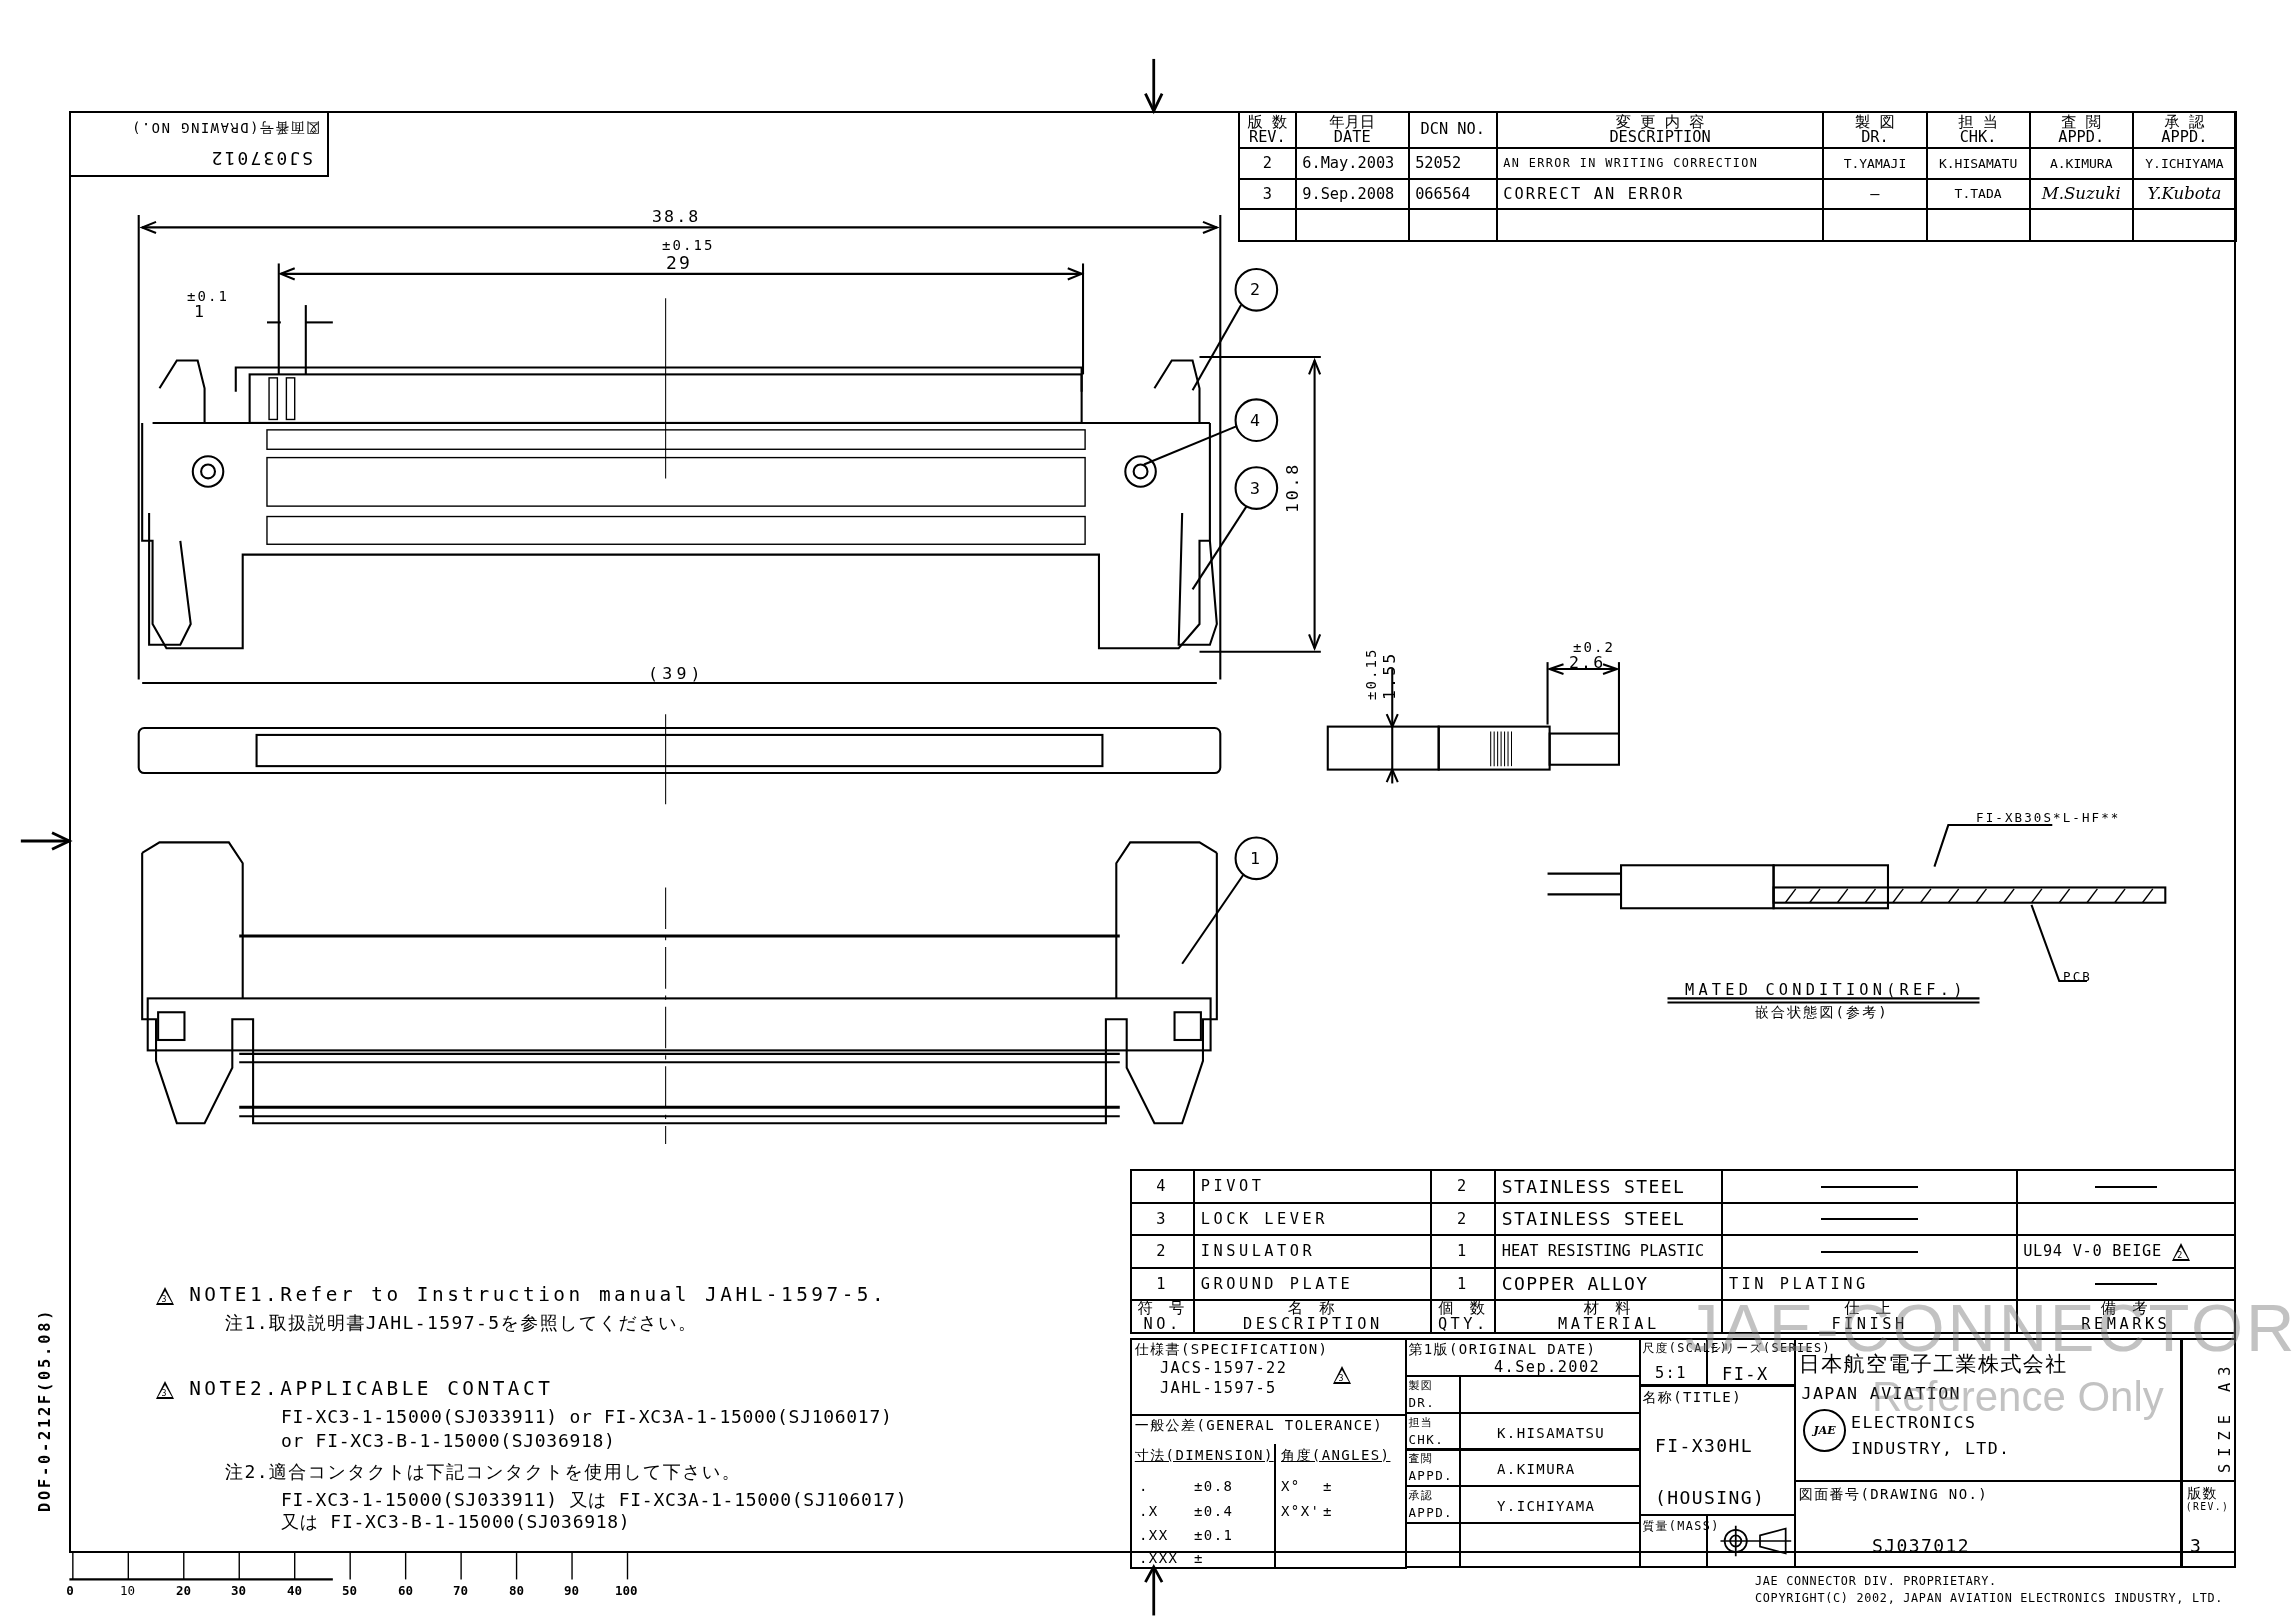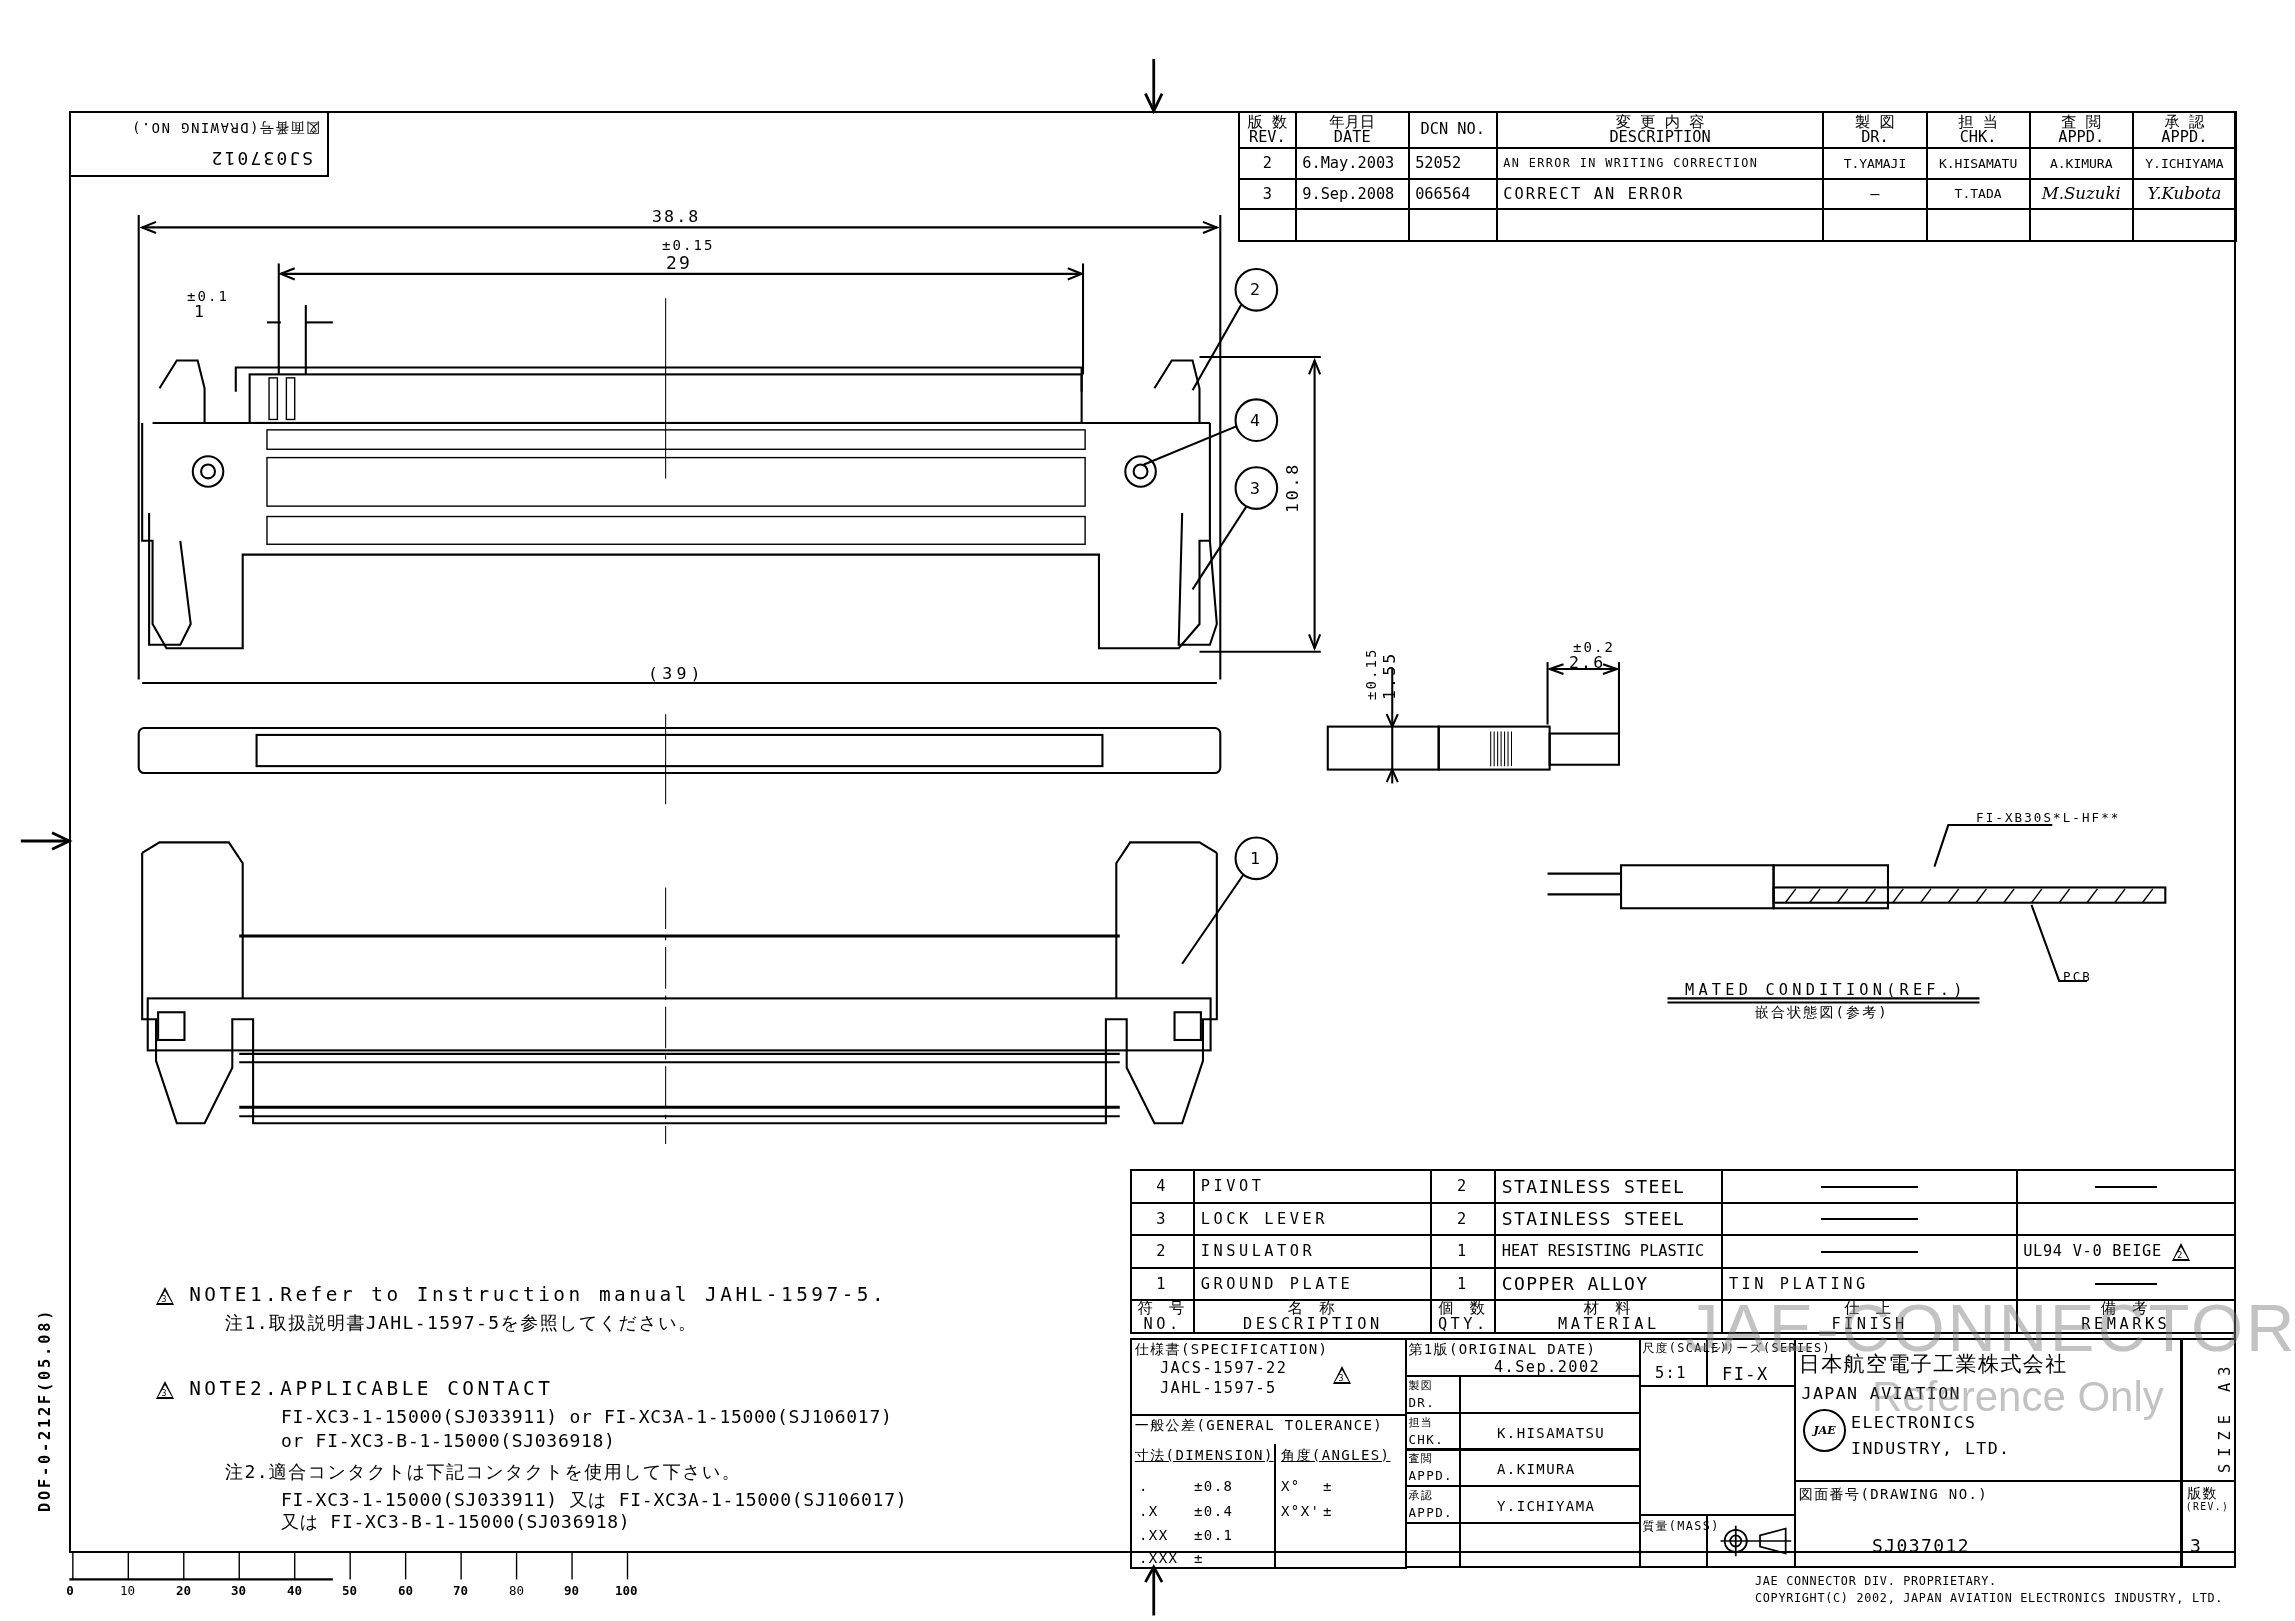--- a/index.html
+++ b/index.html
@@ -415,20 +415,25 @@
 
   <div class="box" style="left:509px;top:0;width:69px;height:49px">
     <div class="lbl" style="left:1.4px;top:1.4px;font-size:11.8px">尺度(SCALE)</div>
     <div class="lbl" style="left:14px;top:23.6px;font-size:15.3px">5:1</div>
   </div>
   <div class="box" style="left:576px;top:0;width:90px;height:49px">
     <div class="lbl" style="left:1.4px;top:1.4px;font-size:11.8px">シリーズ(SERIES)</div>
     <div class="lbl" style="left:14px;top:23.6px;font-size:17px">FI-X</div>
   </div>
 
+  <div class="box" style="left:509px;top:46px;width:157px;height:132px">
+    <div class="lbl" style="left:1.4px;top:2.8px">名称(TITLE)</div>
+    <div class="val" style="left:14px;top:49px">FI-X30HL</div>
+    <div class="val" style="left:14px;top:101px">(HOUSING)</div>
+  </div>
 
   <div class="box" style="left:509px;top:176px;width:69px;height:54px">
     <div class="lbl" style="left:1.4px;top:2.8px;font-size:11.8px">質量(MASS)</div>
   </div>
   <div class="box" style="left:576px;top:176px;width:90px;height:54px">
     <svg width="86" height="50" viewBox="0 0 124 72">
       <g stroke="#000" stroke-width="2.5" fill="none">
         <circle cx="40" cy="36" r="16"></circle>
           <circle cx="40" cy="36" r="8"></circle>
         <line x1="18" y1="36" x2="120" y2="36"></line>
@@ -469,17 +474,17 @@
 
 <div class="abs" style="left:69px;top:1583px;width:569px;height:21px">
   <div class="t" style="left:-2.8px;top:0;font-size:12.5px;font-weight:bold">0</div>
   <div class="t" style="left:51px;top:0;font-size:12.5px;font-weight:normal">10</div>
   <div class="t" style="left:107px;top:0;font-size:12.5px;font-weight:bold">20</div>
   <div class="t" style="left:162px;top:0;font-size:12.5px;font-weight:bold">30</div>
   <div class="t" style="left:218px;top:0;font-size:12.5px;font-weight:bold">40</div>
   <div class="t" style="left:273px;top:0;font-size:12.5px;font-weight:bold">50</div>
   <div class="t" style="left:329px;top:0;font-size:12.5px;font-weight:bold">60</div>
   <div class="t" style="left:384px;top:0;font-size:12.5px;font-weight:bold">70</div>
-  <div class="t" style="left:440px;top:0;font-size:12.5px;font-weight:normal">80</div>
+  <div class="t" style="left:440px;top:0;font-size:12.5px;font-weight:bold">80</div>
   <div class="t" style="left:495px;top:0;font-size:12.5px;font-weight:bold">90</div>
   <div class="t" style="left:546px;top:0;font-size:12.5px;font-weight:bold">100</div>
 </div>
 
 
 </body></html>

